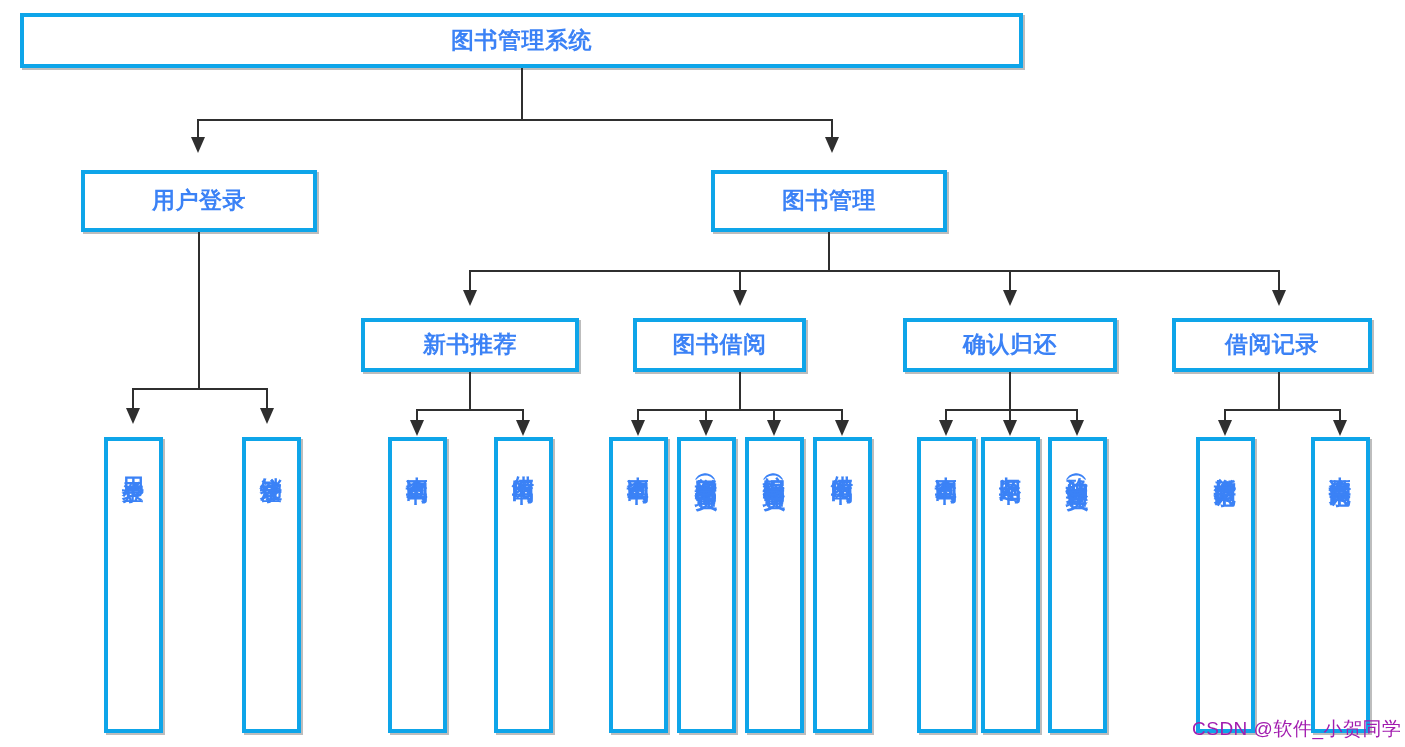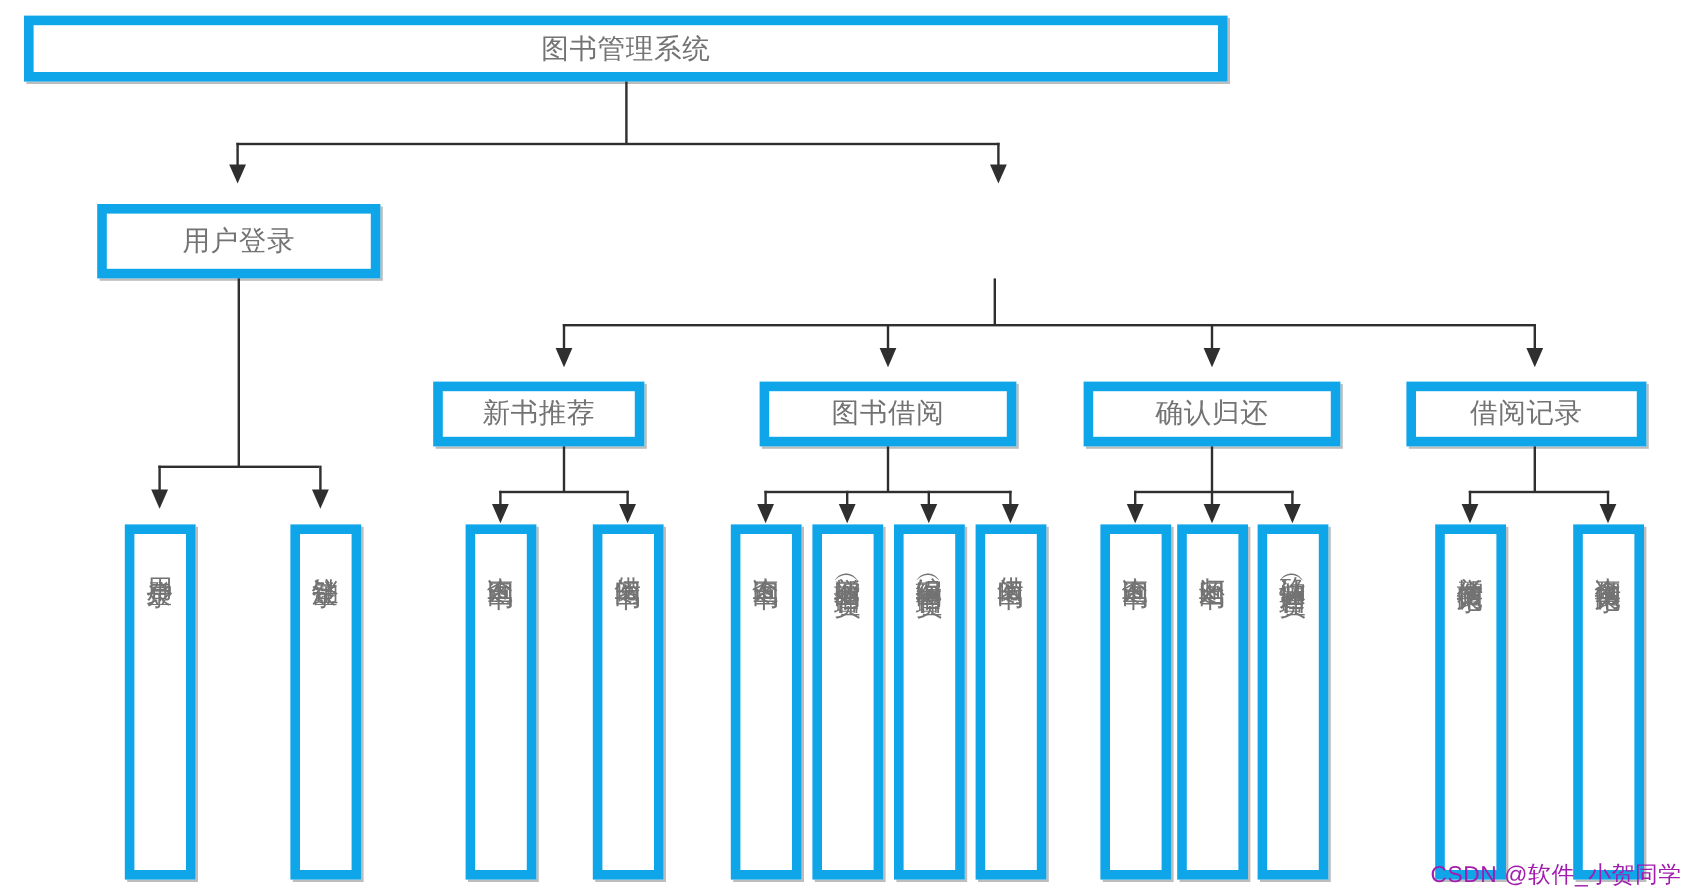--- a/index.html
+++ b/index.html
@@ -14,26 +14,27 @@
     position: relative;
     width: 1405px;
     height: 747px;
     background: #ffffff;
     overflow: hidden;
   }
   
   .node {
     position: absolute;
     box-sizing: border-box;
-    border: 8px solid #0ea5e9;
+    border: 4px solid #0ea5e9;
     background: #ffffff;
     display: flex;
     align-items: center;
     justify-content: center;
-    color: #737373;
+    color: #3b82f6;
+    font-weight: bold;
   }
   .node.shadowed {
     box-shadow: 2px 2px 0 0 #bdbdbd;
   }
   .node-label {
     display: block;
     text-align: center;
     line-height: 1.18;
     letter-spacing: 0.5px;
   }
@@ -96,20 +97,23 @@
 
   <div class="line h" style="left:197px; top:119px; width:636px; height:2px;"></div>
 
   <div class="line v" style="left:197px; top:119px; width:2px; height:20px;"></div>
   <div class="arrow" style="left:191px; top:137px;"></div>
   <div class="line v" style="left:831px; top:119px; width:2px; height:20px;"></div>
   <div class="arrow" style="left:825px; top:137px;"></div>
 
   <div class="node h shadowed" style="left:81px; top:170px; width:236px; height:62px;">
     <span class="node-label">用户登录</span>
+  </div>
+  <div class="node h shadowed" style="left:711px; top:170px; width:236px; height:62px;">
+    <span class="node-label">图书管理</span>
   </div>
 
   <div class="line v" style="left:198px; top:232px; width:2px; height:157px;"></div>
   <div class="line h" style="left:132px; top:388px; width:134px; height:2px;"></div>
   <div class="line v" style="left:132px; top:388px; width:2px; height:22px;"></div>
   <div class="arrow" style="left:126px; top:408px;"></div>
   <div class="line v" style="left:266px; top:388px; width:2px; height:22px;"></div>
   <div class="arrow" style="left:260px; top:408px;"></div>
 
   <div class="node v shadowed" style="left:104px; top:437px; width:59px; height:296px;">
@@ -124,24 +128,24 @@
 
   <div class="line v" style="left:469px; top:270px; width:2px; height:22px;"></div>
   <div class="arrow" style="left:463px; top:290px;"></div>
   <div class="line v" style="left:739px; top:270px; width:2px; height:22px;"></div>
   <div class="arrow" style="left:733px; top:290px;"></div>
   <div class="line v" style="left:1009px; top:270px; width:2px; height:22px;"></div>
   <div class="arrow" style="left:1003px; top:290px;"></div>
   <div class="line v" style="left:1278px; top:270px; width:2px; height:22px;"></div>
   <div class="arrow" style="left:1272px; top:290px;"></div>
 
-  <div class="node h shadowed" style="left:361px; top:318px; width:176px; height:54px;">
+  <div class="node h shadowed" style="left:361px; top:318px; width:218px; height:54px;">
     <span class="node-label">新书推荐</span>
   </div>
-  <div class="node h shadowed" style="left:633px; top:318px; width:214px; height:54px;">
+  <div class="node h shadowed" style="left:633px; top:318px; width:173px; height:54px;">
     <span class="node-label">图书借阅</span>
   </div>
   <div class="node h shadowed" style="left:903px; top:318px; width:214px; height:54px;">
     <span class="node-label">确认归还</span>
   </div>
   <div class="node h shadowed" style="left:1172px; top:318px; width:200px; height:54px;">
     <span class="node-label">借阅记录</span>
   </div>
 
   <div class="line v" style="left:469px; top:372px; width:2px; height:38px;"></div>

